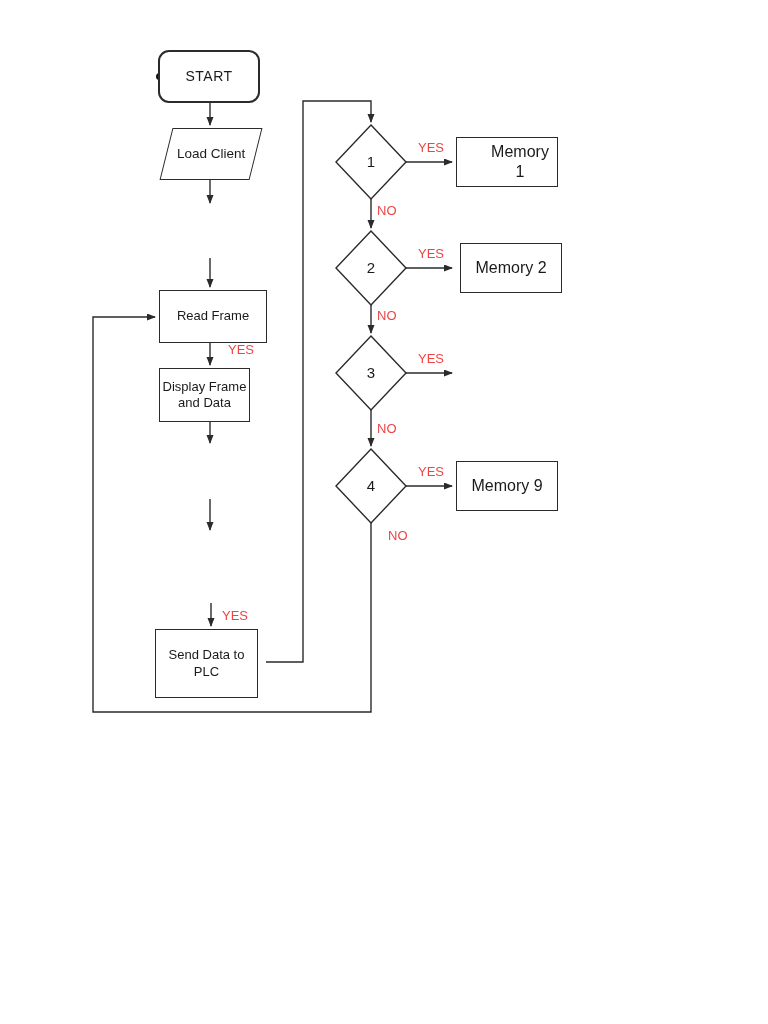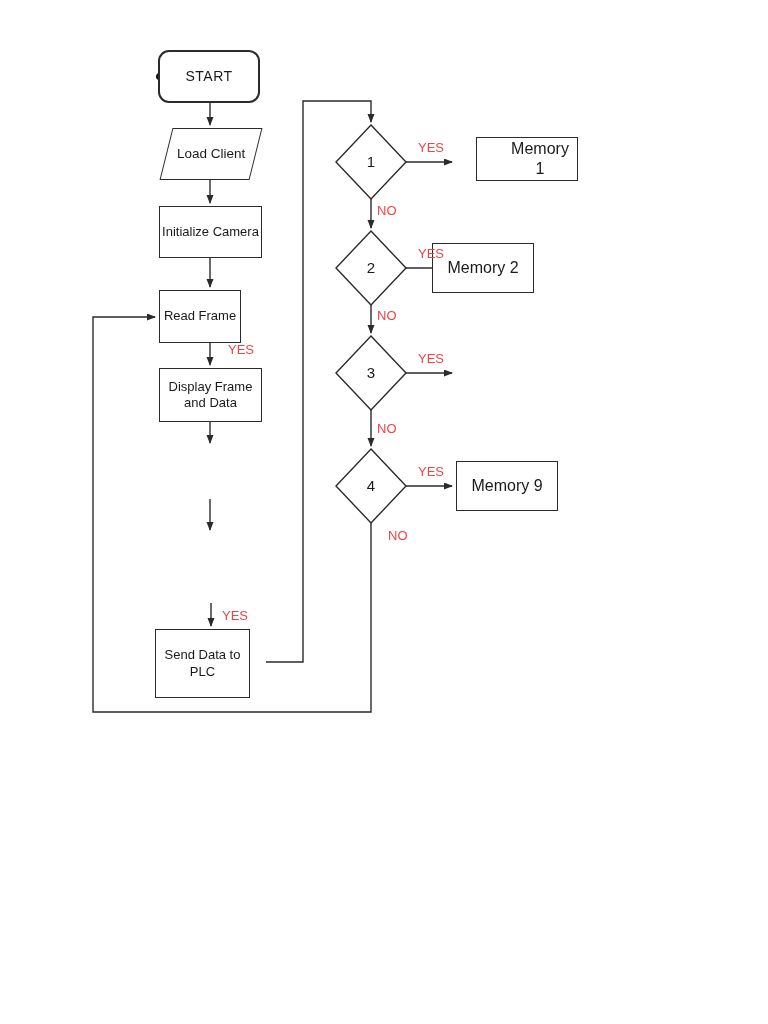--- a/index.html
+++ b/index.html
@@ -97,37 +97,36 @@
       <circle cx="159.5" cy="76.5" r="3.5" fill="#111111" stroke="none"></circle>
     </g>
   </svg>
 
   <div class="node start" style="left:158px; top:50px; width:102px; height:53px;">START</div>
 
   <div class="node par" style="left:166px; top:128px; width:90px; height:52px;">
     <span class="par-inner">Load Client</span>
   </div>
 
-  <div class="node" style="left:159px; top:206px; width:103px; height:52px;">Initialize Camera</div>
 
-  <div class="node" style="left:159px; top:290px; width:82px; height:53px;">Read Frame</div>
+  <div class="node" style="left:159px; top:290px; width:108px; height:53px;">Read Frame</div>
 
-  <div class="node" style="left:159px; top:368px; width:103px; height:54px;">Display Frame and Data</div>
+  <div class="node" style="left:159px; top:368px; width:91px; height:54px;">Display Frame and Data</div>
 
 
 
-  <div class="node" style="left:155px; top:629px; width:95px; height:69px;">Send Data to PLC</div>
+  <div class="node" style="left:155px; top:629px; width:103px; height:69px;">Send Data to PLC</div>
 
   <div class="diamond-label" style="left:351px; top:152px;">1</div>
   <div class="diamond-label" style="left:351px; top:258px;">2</div>
   <div class="diamond-label" style="left:351px; top:363px;">3</div>
   <div class="diamond-label" style="left:351px; top:476px;">4</div>
 
-  <div class="node memory" style="left:476px; top:137px; width:102px; height:44px;padding-left:28px;">Memory 1</div>
-  <div class="node memory" style="left:432px; top:243px; width:102px; height:50px;">Memory 2</div>
+  <div class="node memory" style="left:456px; top:137px; width:102px; height:50px;padding-left:28px;">Memory 1</div>
+  <div class="node memory" style="left:460px; top:243px; width:102px; height:50px;">Memory 2</div>
   <div class="node memory" style="left:456px; top:461px; width:102px; height:50px;">Memory 9</div>
 
   <div class="edge-label" style="left:228px; top:342px;">YES</div>
   <div class="edge-label" style="left:222px; top:608px;">YES</div>
 
   <div class="edge-label" style="left:418px; top:140px;">YES</div>
   <div class="edge-label" style="left:377px; top:203px;">NO</div>
 
   <div class="edge-label" style="left:418px; top:246px;">YES</div>
   <div class="edge-label" style="left:377px; top:308px;">NO</div>

